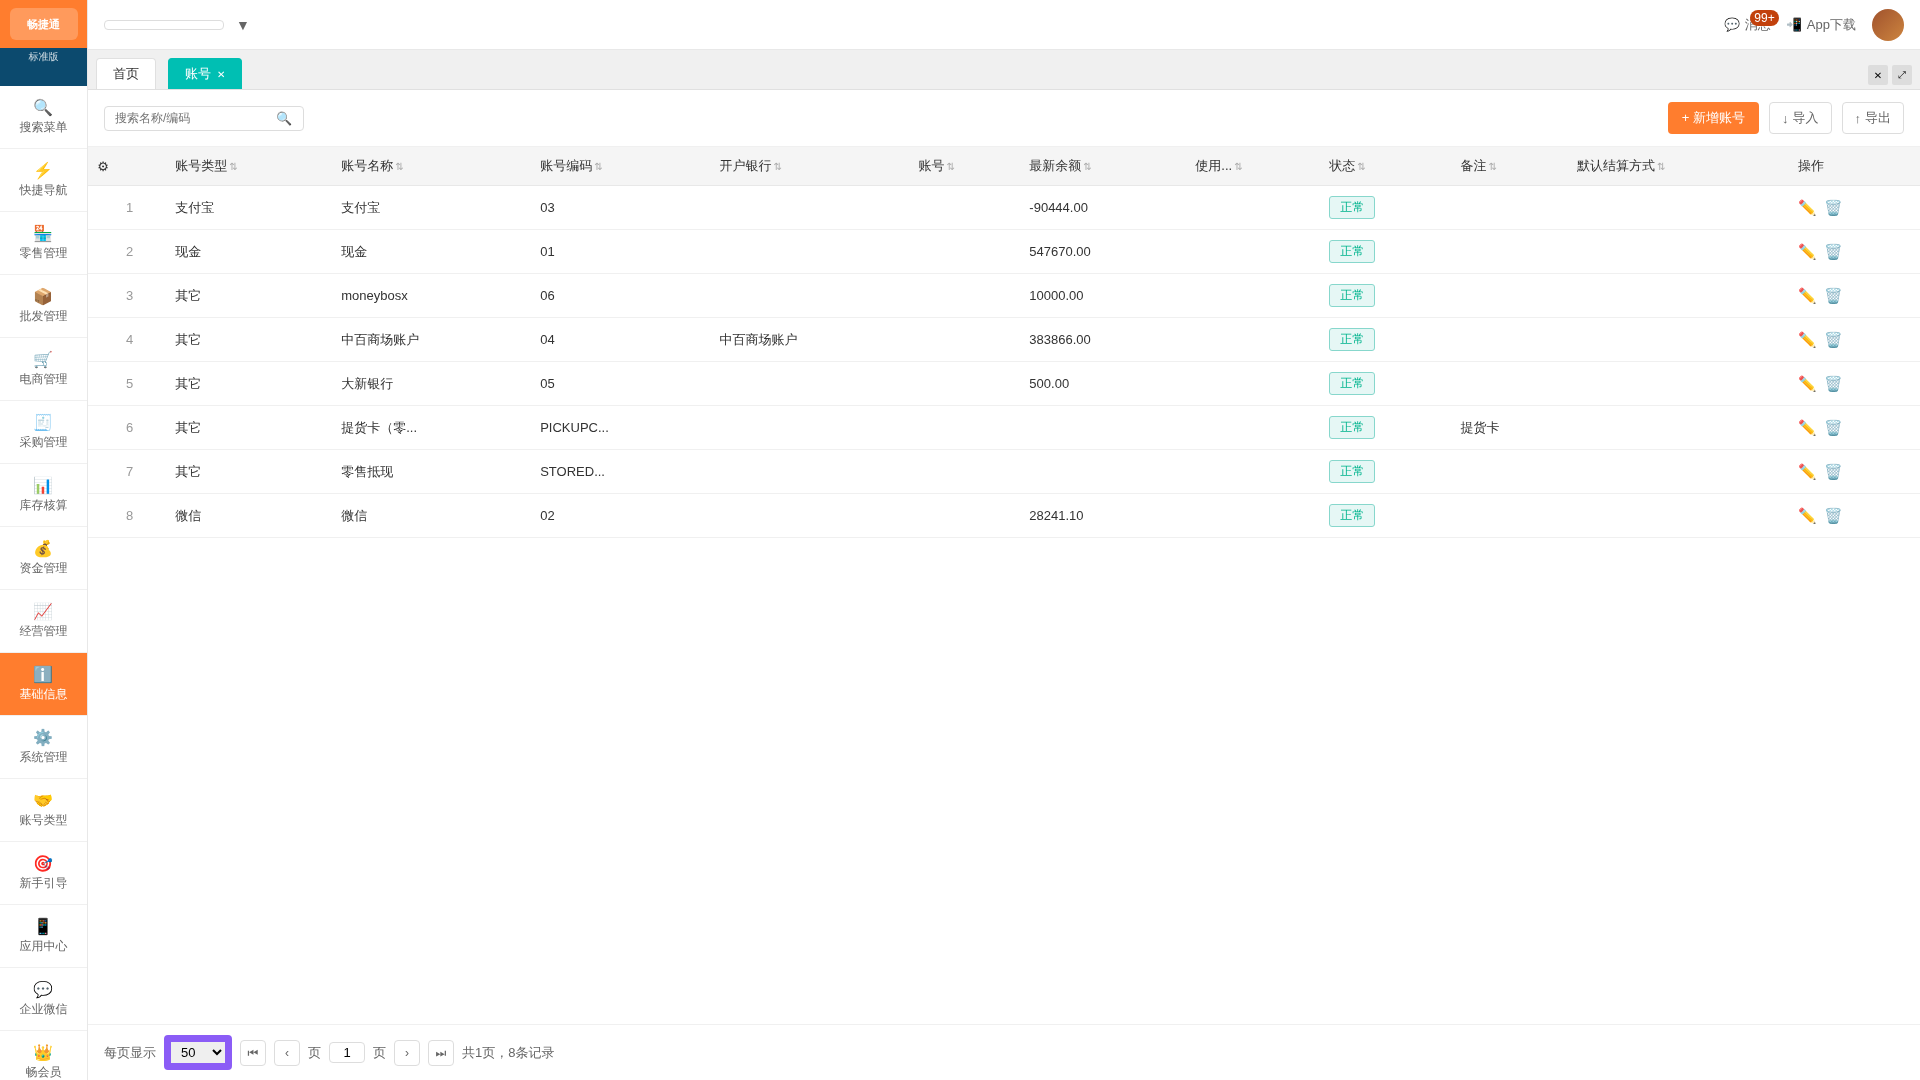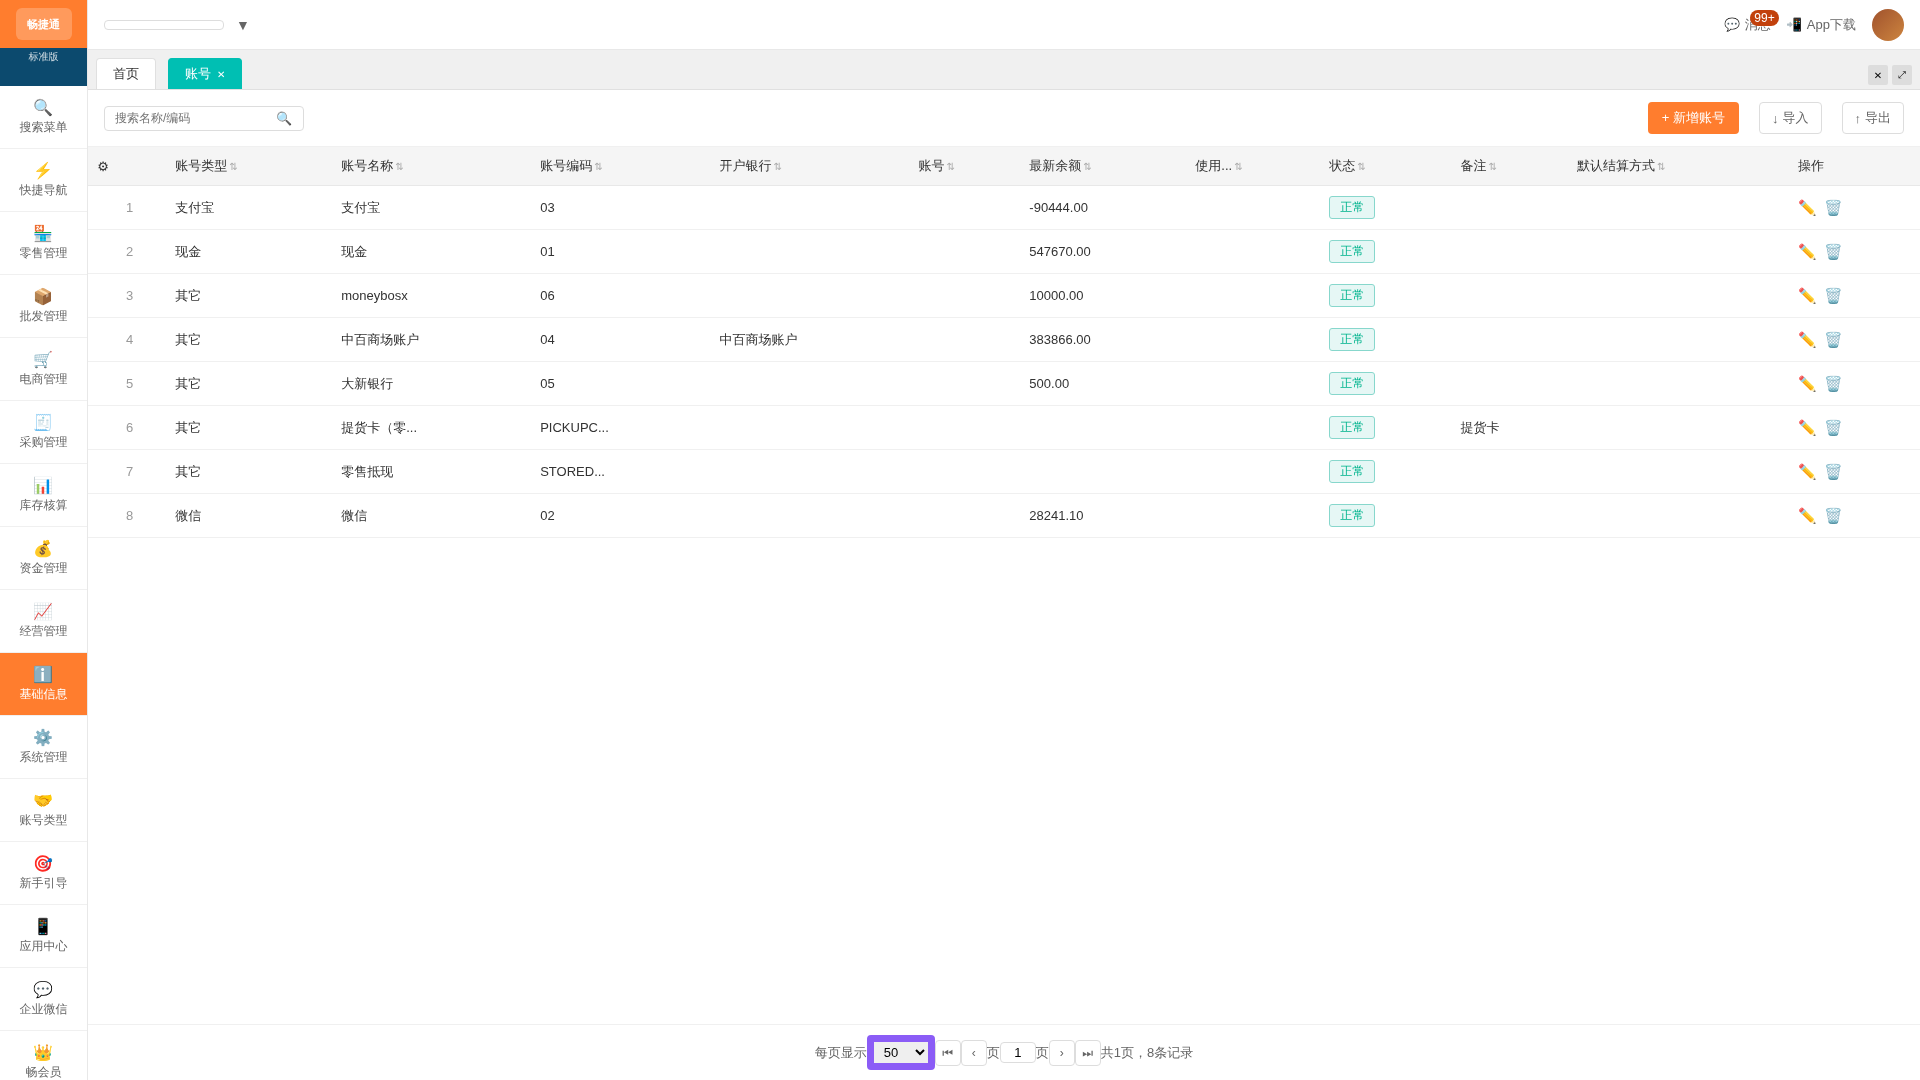--- a/index.html
+++ b/index.html
@@ -18,21 +18,21 @@
       background: #ff7d2e;
       height: 50px;
       display: flex;
       align-items: center;
       justify-content: center;
       padding: 8px;
     }
     .logo-box {
       background: #ff9a5c;
       border-radius: 6px;
-      width: 56px;
+      width: 68px;
       height: 32px;
       display: flex;
       align-items: center;
       justify-content: center;
       color: #fff;
       font-size: 11px;
       font-weight: bold;
     }
     .sidebar-version {
       background: #0c4a6e;
@@ -161,21 +161,21 @@
       width: 200px;
       gap: 6px;
     }
     .search-input-wrap input {
       border: none;
       outline: none;
       font-size: 12px;
       color: #000000;
       width: 100%;
     }
-    .toolbar-right { display: flex; gap: 20px; }
+    .toolbar-right { display: flex; gap: 10px; }
     .btn-add {
       background: #ff7d2e;
       color: #fff;
       border: none;
       border-radius: 4px;
       padding: 6px 14px;
       cursor: pointer;
       font-size: 13px;
       display: flex;
       align-items: center;
@@ -228,22 +228,22 @@
     .action-btns { display: flex; gap: 8px; }
     .action-btn { background: none; border: none; cursor: pointer; color: #aaa; font-size: 15px; }
     .gear-col { width: 30px; text-align: center; }
     .row-num { color: #999; }
 
     
     .pagination {
       padding: 10px 16px;
       display: flex;
       align-items: center;
-      justify-content: center;
-      gap: 0;
+      justify-content: flex-start;
+      gap: 8px;
       border-top: 1px solid #f0f0f0;
       font-size: 13px;
       color: #666;
     }
     .page-size-select {
       border: 7px solid #8b5cf6;
       border-radius: 4px;
       padding: 2px 6px;
       font-size: 13px;
     }

